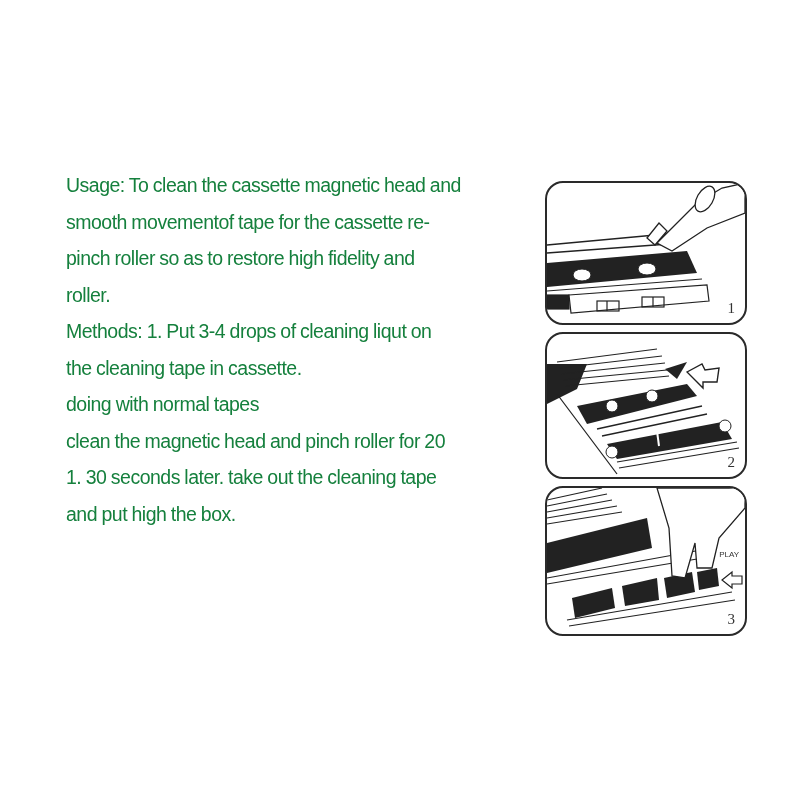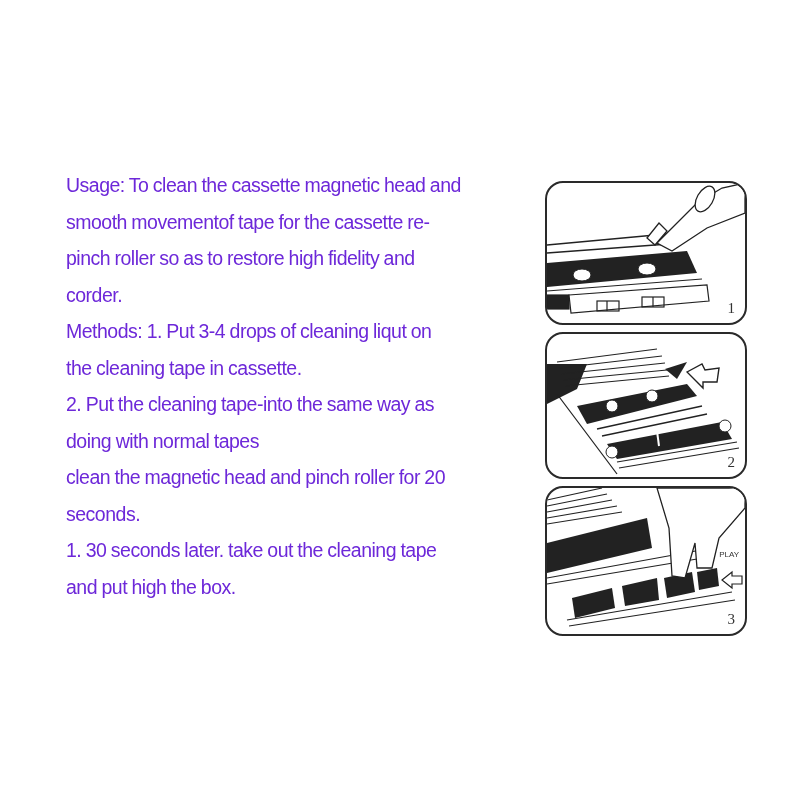--- a/index.html
+++ b/index.html
@@ -1,20 +1,20 @@
 <!DOCTYPE html>
 <html><head>
   <meta charset="utf-8">
   <style>
     html, body { margin: 0; padding: 0; background: #ffffff; }
     body { width: 800px; height: 800px; position: relative; overflow: hidden; }
     .text-block {
       position: absolute; left: 66px; top: 167px; width: 450px;
       font-family: "Liberation Sans", sans-serif; font-size: 19.5px;
-      line-height: 36.5px; color: #6d28d9; letter-spacing: -0.5px;
+      line-height: 36.5px; color: #15803d; letter-spacing: -0.5px;
       word-spacing: -0.5px;
     }
     .text-line { white-space: nowrap; display: block; }
     .panel {
       position: absolute; left: 545px; width: 198px;
       border: 2px solid #2a2a2a; border-radius: 18px; background: #fff;
       overflow: hidden;
     }
     .panel svg { display: block; width: 100%; height: 100%; }
     .p1 { top: 181px; height: 140px; }
@@ -29,27 +29,25 @@
       font-family: "Liberation Sans", sans-serif; font-size: 8px; color: #333; padding-left: 12px;
     }
   </style>
 </head>
 <body>
 
 <div class="text-block">
   <span class="text-line">Usage: To clean the cassette magnetic head and</span>
   <span class="text-line">smooth movementof tape for the cassette re-</span>
   <span class="text-line">pinch roller so as to restore high fidelity and</span>
-  <span class="text-line">corder.</span>
+  <span class="text-line">roller.</span>
   <span class="text-line">Methods: 1. Put 3-4 drops of cleaning liqut on</span>
   <span class="text-line">the cleaning tape in cassette.</span>
-  <span class="text-line">2. Put the cleaning tape-into the same way as</span>
   <span class="text-line">doing with normal tapes</span>
   <span class="text-line">clean the magnetic head and pinch roller for 20</span>
-  <span class="text-line">seconds.</span>
   <span class="text-line">1. 30 seconds later. take out the cleaning tape</span>
   <span class="text-line">and put high the box.</span>
 </div>
 
 <div class="panel p1">
   <svg viewBox="0 0 198 140">
     <g fill="none" stroke="#222" stroke-width="1.3">
       <line x1="0" y1="62" x2="130" y2="50"></line>
       <line x1="0" y1="70" x2="135" y2="60"></line>
     </g>

